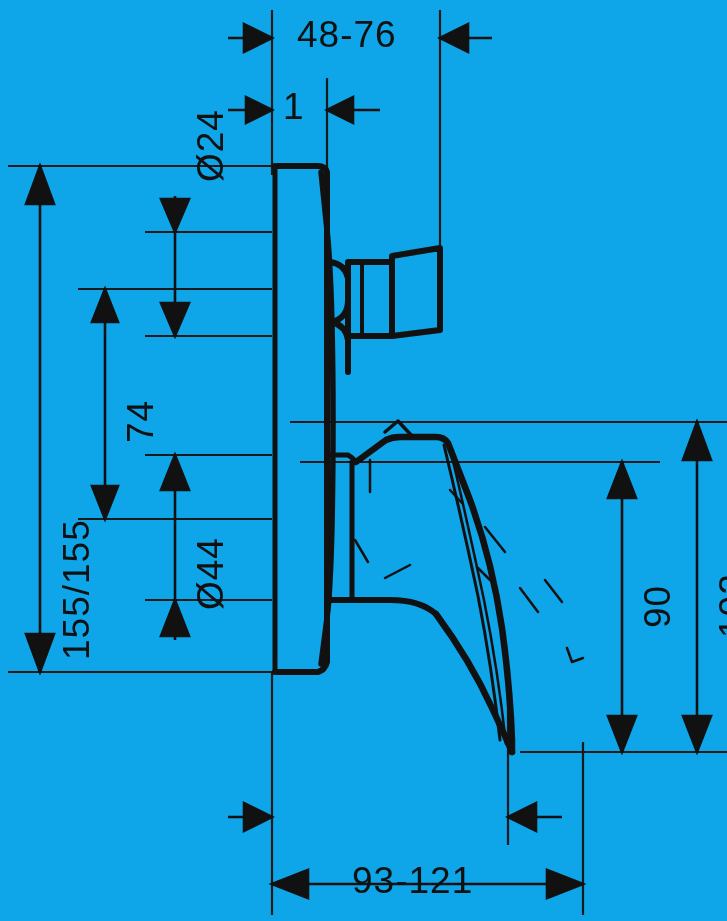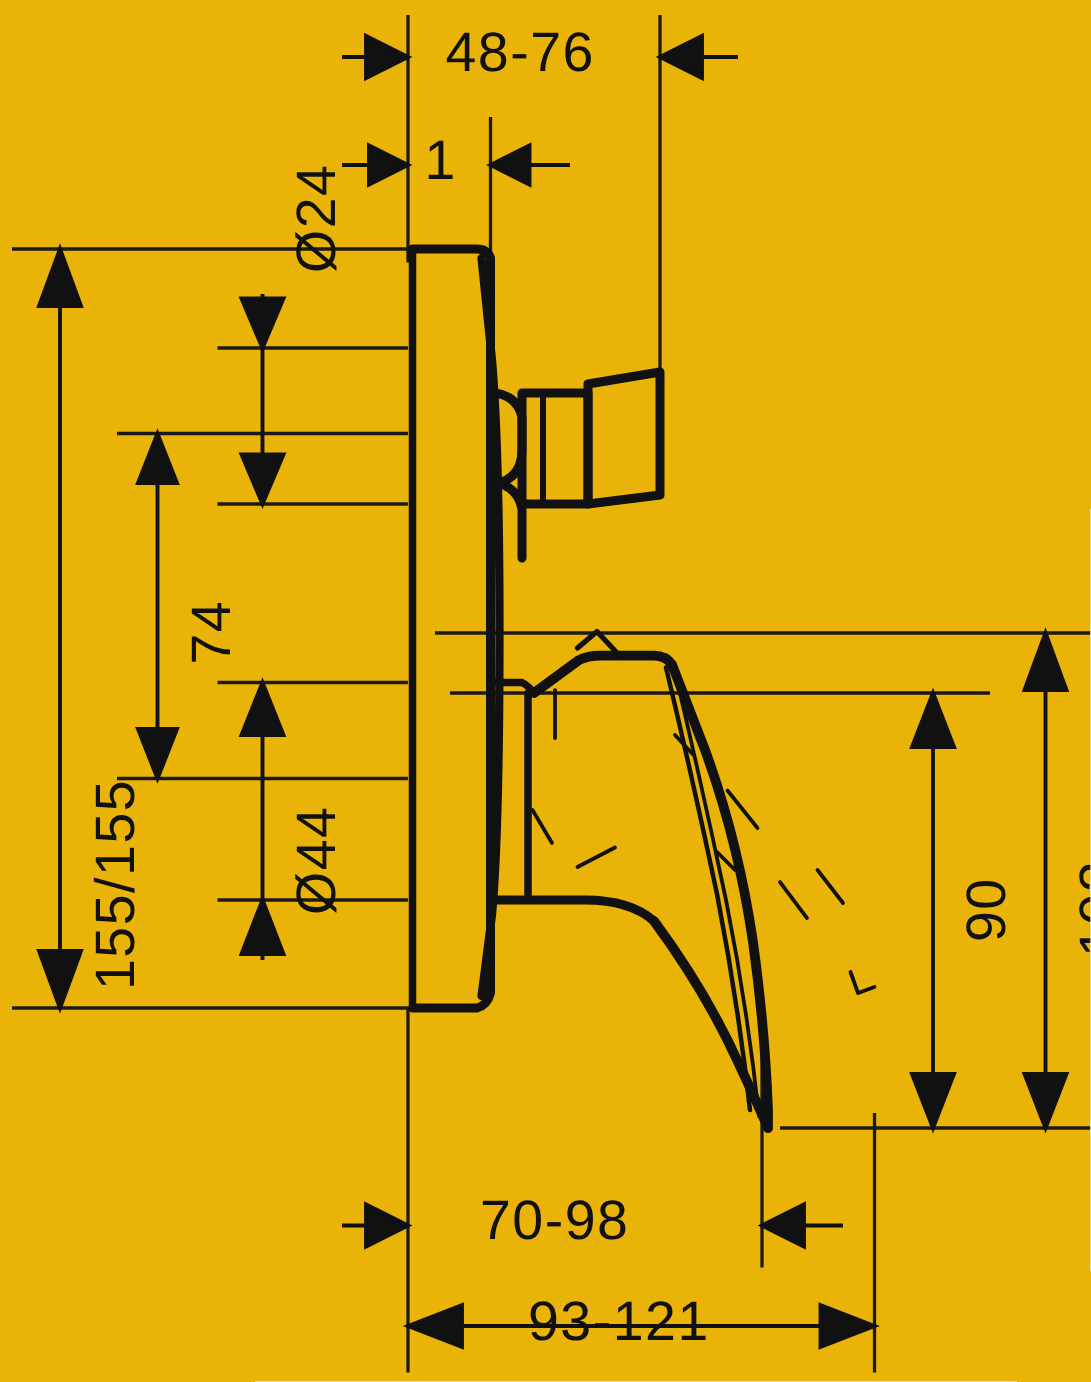--- a/index.html
+++ b/index.html
@@ -1,17 +1,17 @@
 <!DOCTYPE html>
 <html><head>
 <meta charset="utf-8">
 <style>
   html,body{margin:0;padding:0;background:#ffffff;}
   body{font-family:"Liberation Sans", sans-serif;}
-  #stage{position:relative;width:727px;height:921px;background:#eab308;overflow:hidden;}
+  #stage{position:relative;width:727px;height:921px;background:#0ea5e9;overflow:hidden;}
   #stage svg{position:absolute;left:0;top:0;}
   .dimtext{
     position:absolute;
     font-family:"Liberation Sans", sans-serif;
     font-size:37px;
     letter-spacing:1px;
     color:#111111;
     white-space:nowrap;
     line-height:1;
     user-select:none;
@@ -167,17 +167,16 @@
   <div class="dimtext rot" style="left:192px; top:610px; transform:rotate(-90deg);">Ø44</div>
 
   <div class="dimtext rot" style="left:58px; top:660px; transform:rotate(-90deg);">155/155</div>
 
   <div class="dimtext rot" style="left:122px; top:443px; transform:rotate(-90deg);">74</div>
 
   <div class="dimtext rot" style="left:639px; top:628px; transform:rotate(-90deg);">90</div>
 
   <div class="dimtext rot" style="left:714px; top:638px; transform:rotate(-90deg);">102</div>
 
-  <div class="dimtext" style="left:320px; top:795px;">70-98</div>
 
   <div class="dimtext" style="left:352px; top:862px;text-align:right;">93-121</div>
 
 </div>
 
 </body></html>

